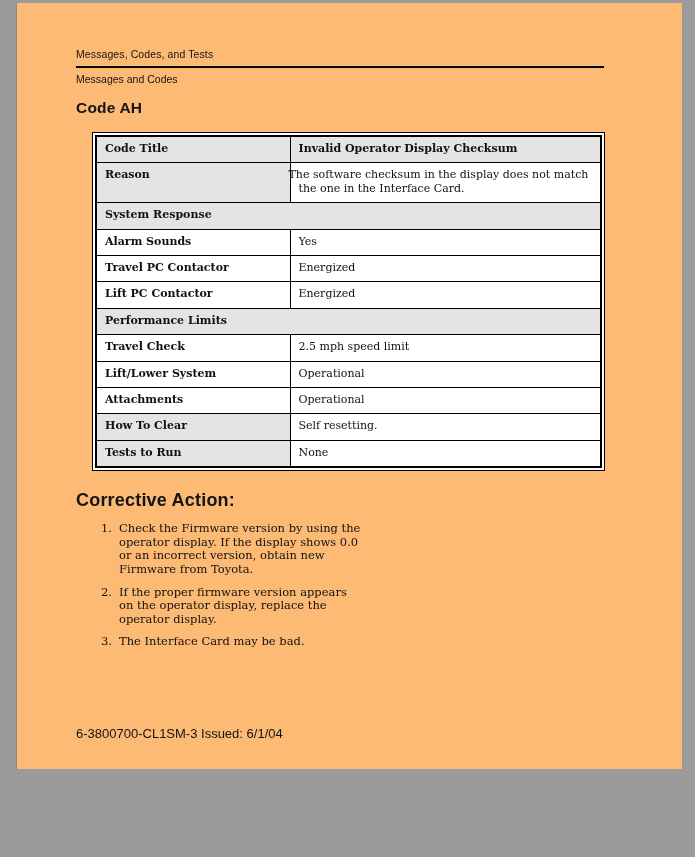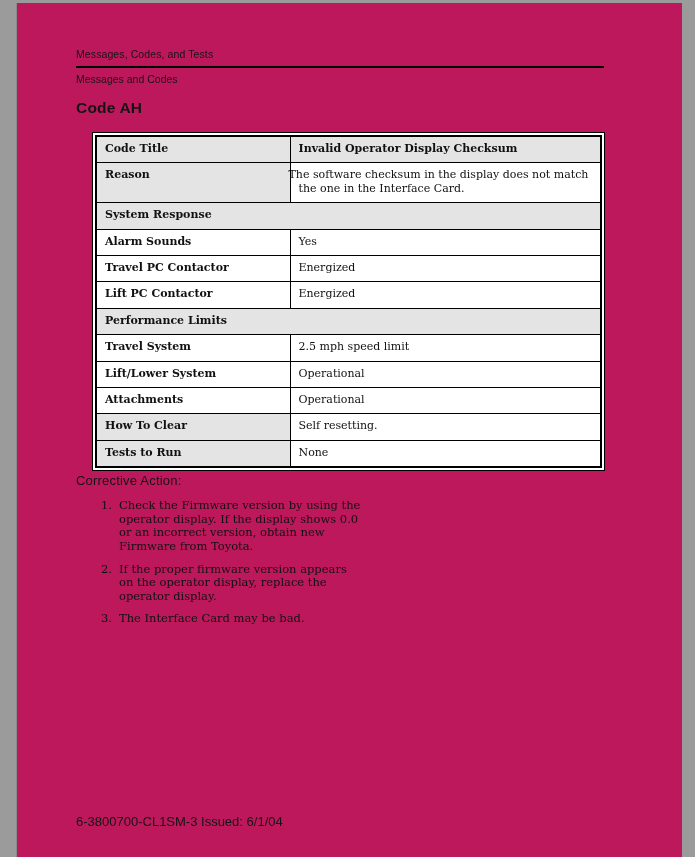--- a/index.html
+++ b/index.html
@@ -8,22 +8,22 @@
     width: 695px; height: 857px;
     background: #9b9b9b;
     position: relative;
     overflow: hidden;
     font-family: "Liberation Sans", sans-serif;
     color: #141414;
   }
   .page {
     position: absolute;
     left: 16px; top: 3px;
-    width: 666px; height: 854px;
-    background: #be185d;
+    width: 666px; height: 766px;
+    background: #fdba74;
     border-left: 1px solid #8a8a8a;
   }
   .content { padding: 45px 78px 0 59px; }
 
   
   .running-head {
     display: flex; justify-content: space-between; align-items: baseline;
     font-size: 10.5px; letter-spacing: 0.1px;
   }
   .head-rule { border-bottom: 2px solid #000; margin-top: 6px; }
@@ -59,22 +59,22 @@
   .gray { background: #e4e4e4; }
   td.sub { padding-left: 27px; background: #fff; font-weight: bold; }
   td.sectionrow { font-weight: bold; background: #e4e4e4; }
   td.val { background: #fff; }
   td.val.bold { font-weight: bold; }
   td.val.gray { background: #e4e4e4; }
   td.hang { padding-left: 18px; text-indent: -10px; padding-right: 14px; }
 
   
   .ca-heading {
-    font-size: 13px; font-weight: normal;
-    margin-top: 2px; letter-spacing: 0.2px;
+    font-size: 18px; font-weight: bold;
+    margin-top: 19px; letter-spacing: 0.2px;
   }
   .ca-list { margin-top: 11px; }
   .ca-item {
     display: flex;
     margin: 0 0 9px 22px;
     font-family: "DejaVu Serif", serif;
     font-size: 11.5px;
     line-height: 1.18;
     color: #111;
   }
@@ -126,21 +126,21 @@
           <td class="val">Energized</td>
         </tr>
         <tr>
           <td class="lab sub">Lift PC Contactor</td>
           <td class="val">Energized</td>
         </tr>
         <tr>
           <td class="sectionrow" colspan="2">Performance Limits</td>
         </tr>
         <tr>
-          <td class="lab sub">Travel System</td>
+          <td class="lab sub">Travel Check</td>
           <td class="val">2.5 mph speed limit</td>
         </tr>
         <tr>
           <td class="lab sub">Lift/Lower System</td>
           <td class="val">Operational</td>
         </tr>
         <tr>
           <td class="lab sub">Attachments</td>
           <td class="val">Operational</td>
         </tr>

